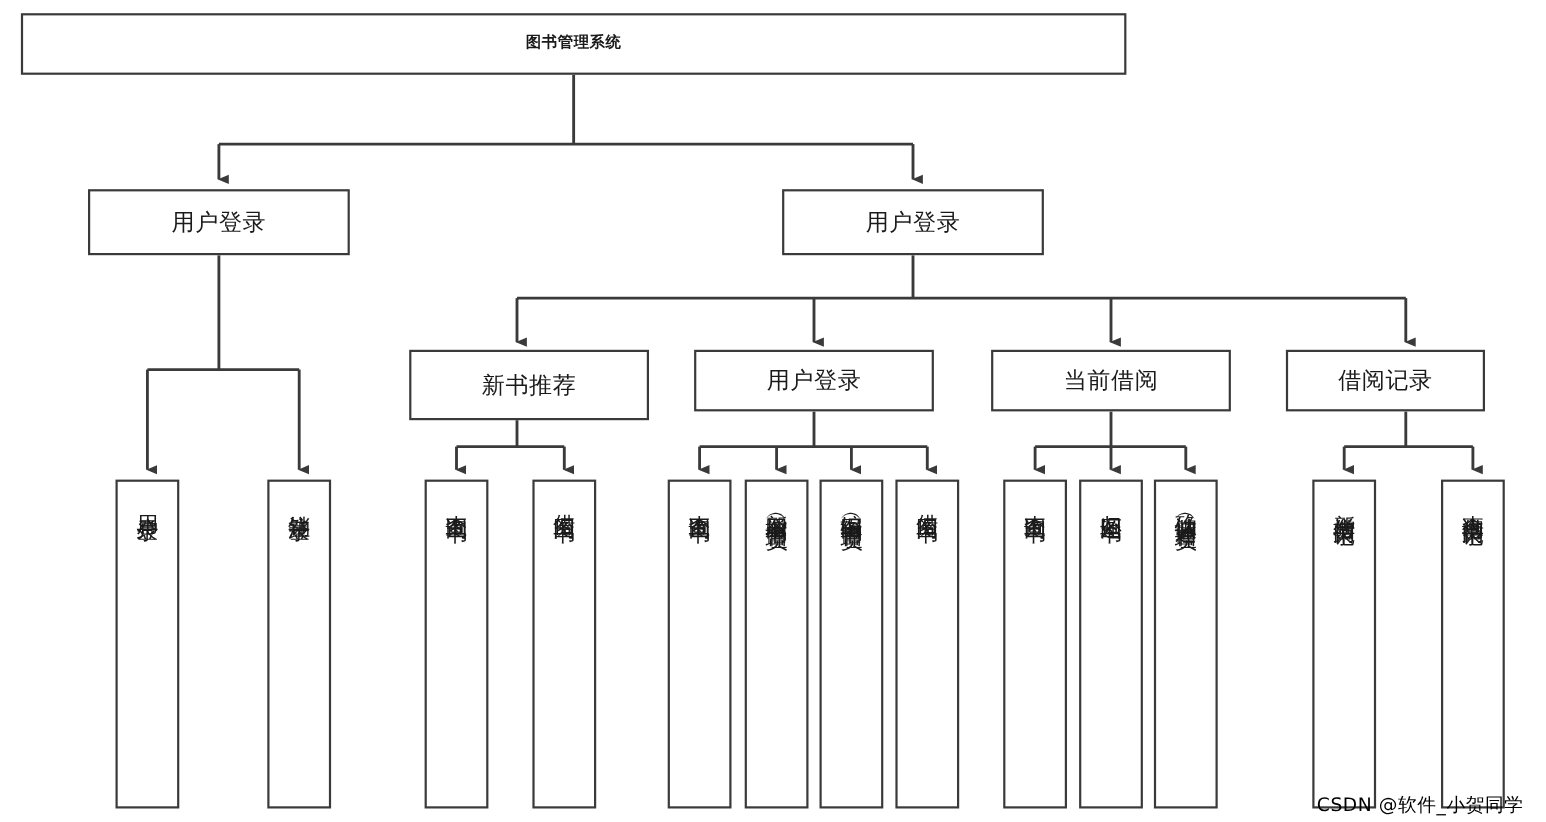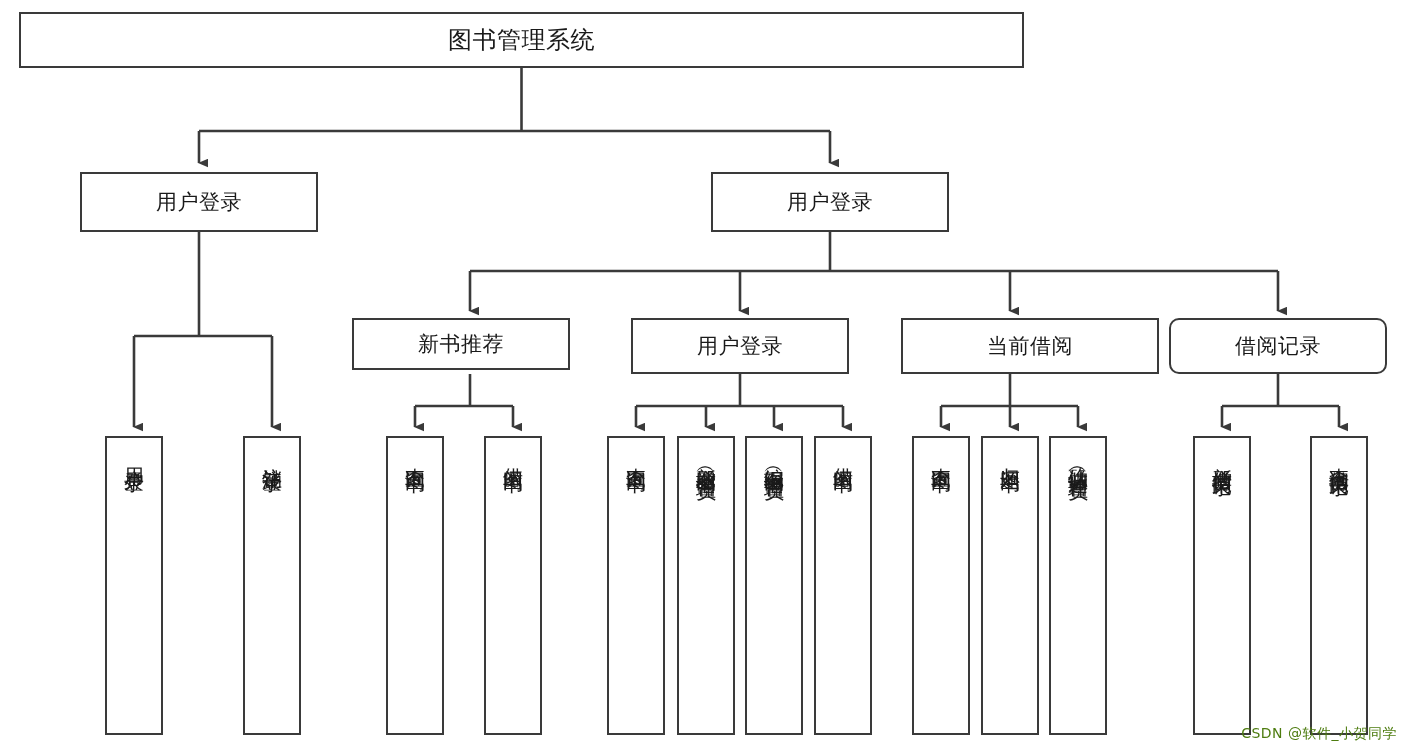--- a/index.html
+++ b/index.html
@@ -51,27 +51,27 @@
     text-orientation: upright;
     font-size: 20px;
     letter-spacing: 2px;
     line-height: 1.05;
   }
   .node-box.vertical {
     align-items: flex-start;
     justify-content: center;
     padding-top: 14px;
   }
-  .node-box.root .node-label { font-size: 24px; }
+  .node-box.root .node-label { font-size: 14px; font-weight: bold; }
   .watermark {
     position: absolute;
-    right: 8px;
+    right: 20px;
     bottom: 4px;
-    font-size: 14px;
-    color: #4d7c0f;
+    font-size: 17px;
+    color: #000000;
     letter-spacing: 0.5px;
     white-space: nowrap;
     user-select: none;
   }
 </style>
 </head>
 <body>
 
 <div id="diagram-root">
 
@@ -132,30 +132,30 @@
     <span class="node-label">图书管理系统</span>
   </div>
 
   <div class="node-box" style="left:80px; top:172px; width:238px; height:60px;">
     <span class="node-label">用户登录</span>
   </div>
   <div class="node-box" style="left:711px; top:172px; width:238px; height:60px;">
     <span class="node-label">用户登录</span>
   </div>
 
-  <div class="node-box" style="left:352px; top:318px; width:218px; height:52px;">
+  <div class="node-box" style="left:372px; top:318px; width:218px; height:64px;">
     <span class="node-label">新书推荐</span>
   </div>
   <div class="node-box" style="left:631px; top:318px; width:218px; height:56px;">
     <span class="node-label">用户登录</span>
   </div>
-  <div class="node-box" style="left:901px; top:318px; width:258px; height:56px;">
+  <div class="node-box" style="left:901px; top:318px; width:218px; height:56px;">
     <span class="node-label">当前借阅</span>
   </div>
-  <div class="node-box" style="left:1169px; top:318px; width:218px; height:56px;border-radius:10px;">
+  <div class="node-box" style="left:1169px; top:318px; width:181px; height:56px;">
     <span class="node-label">借阅记录</span>
   </div>
 
   <div class="node-box vertical" style="left:105px; top:436px; width:58px; height:299px;">
     <span class="node-label">用户登录</span>
   </div>
   <div class="node-box vertical" style="left:243px; top:436px; width:58px; height:299px;">
     <span class="node-label">注销登录</span>
   </div>
 

